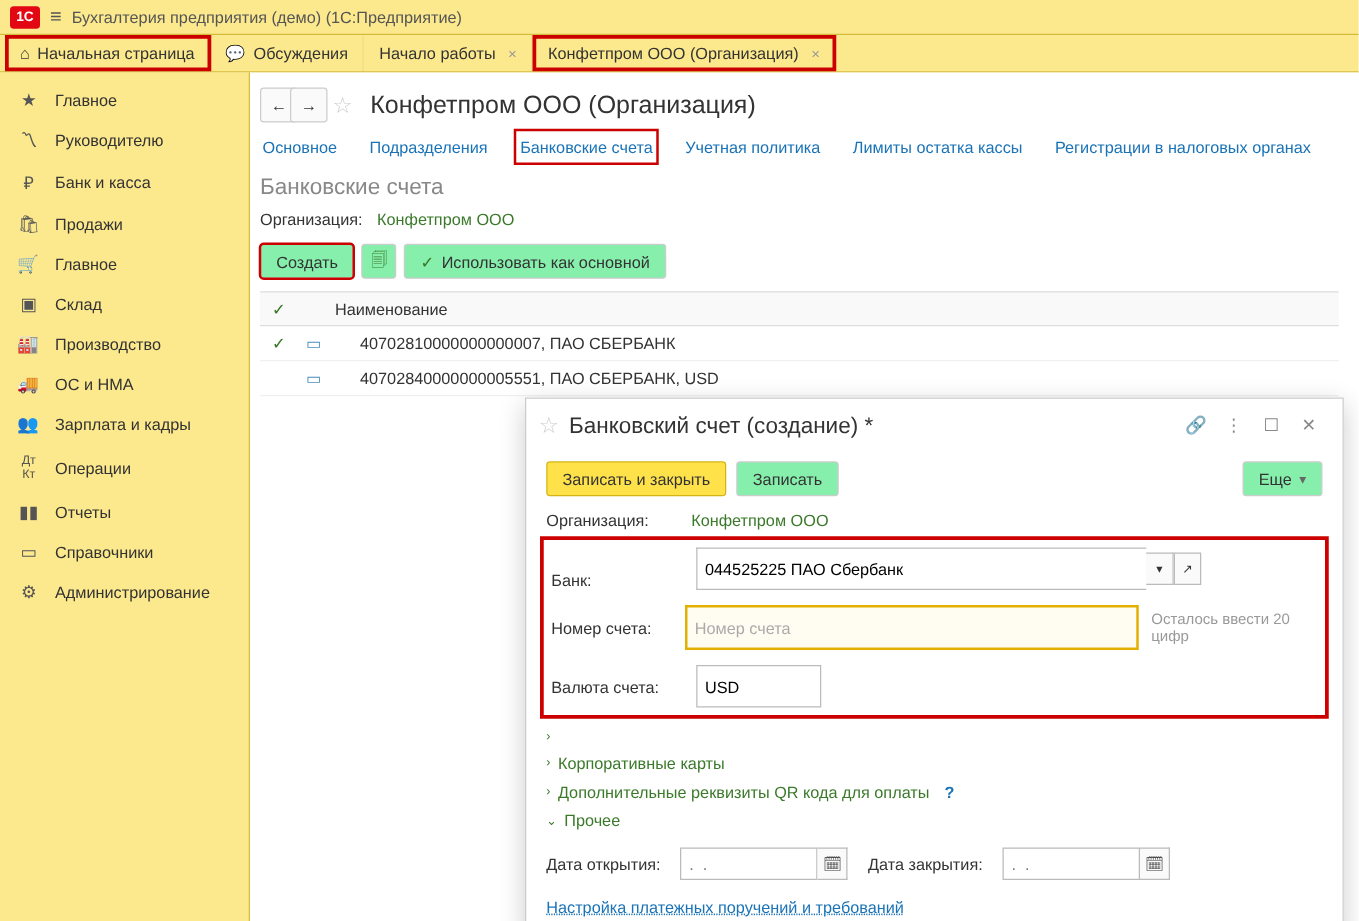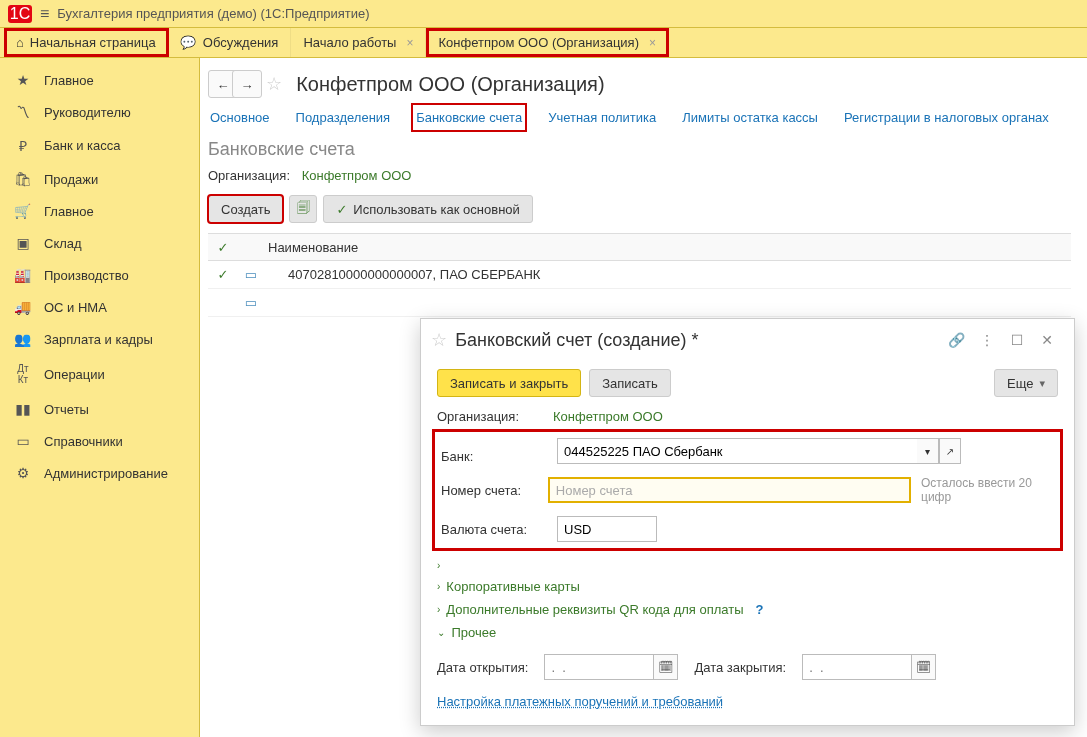--- a/index.html
+++ b/index.html
@@ -1,18 +1,18 @@
 <!DOCTYPE html>
 <html><head>
 <meta charset="utf-8">
 <style>
 * { box-sizing: border-box; font-family: Arial, sans-serif; }
 body { margin: 0; padding: 0; background: #fff; font-size: 13px; color: #333; }
 .topbar { height: 28px; background: #fce98d; display: flex; align-items: center; padding: 0 8px; gap: 8px; border-bottom: 1px solid #d4bc3e; }
-.logo-1c { width: 24px; height: 18px; background: #e30613; color: #fff; font-weight: normal; border-radius: 3px; display: flex; align-items: center; justify-content: center; font-size: 16px; }
+.logo-1c { width: 24px; height: 18px; background: #e30613; color: #fff; font-weight: bold; border-radius: 3px; display: flex; align-items: center; justify-content: center; font-size: 11px; }
 .hamburger { font-size: 16px; color: #555; cursor: pointer; }
 .topbar-title { color: #555; font-size: 13px; }
 .tabs { height: 30px; background: #fce98d; display: flex; align-items: stretch; padding: 0 4px; border-bottom: 1px solid #d4bc3e; }
 .tab { display: flex; align-items: center; gap: 6px; padding: 0 12px; cursor: pointer; color: #333; font-size: 13px; border-right: 1px solid rgba(0,0,0,0.05); }
 .tab.framed { outline: 3px solid #cc0000; outline-offset: -3px; }
 .tab .close { font-size: 12px; color: #999; padding-left: 4px; }
 .body { display: flex; height: calc(737px - 58px); }
 .sidebar { width: 200px; background: #fce98d; border-right: 1px solid #d4bc3e; padding-top: 6px; }
 .side-item { display: flex; align-items: center; gap: 12px; padding: 8px 14px; color: #333; cursor: pointer; font-size: 13px; }
 .side-item .sicon { width: 18px; text-align: center; color: #555; font-size: 14px; }
@@ -25,21 +25,21 @@
 .star { color: #ccc; font-size: 18px; }
 .page-title { font-size: 20px; color: #333; margin-left: 4px; }
 .subtabs { display: flex; gap: 22px; margin: 8px 0 10px 0; font-size: 13px; }
 .subtab { color: #1a73b7; cursor: pointer; padding: 4px 2px; }
 .subtab.framed { outline: 2px solid #cc0000; outline-offset: 1px; color: #1a73b7; }
 .section-title { font-size: 18px; color: #888; margin: 4px 0 8px 0; }
 .org-line { margin: 6px 0 12px 0; }
 .org-line .lbl { color: #333; margin-right: 8px; }
 .org-line .val { color: #3b7a2a; }
 .toolbar { display: flex; align-items: center; gap: 6px; margin-bottom: 10px; }
-.btn { height: 28px; border: 1px solid #ccc; background: #e5e5e5; border-radius: 3px; padding: 0 12px; display: flex; align-items: center; gap: 6px; cursor: pointer; font-size: 13px; }
+.btn { height: 28px; border: 1px solid #ccc; background: #86efac; border-radius: 3px; padding: 0 12px; display: flex; align-items: center; gap: 6px; cursor: pointer; font-size: 13px; }
 .btn.framed { outline: 2px solid #cc0000; outline-offset: -1px; }
 .btn.iconbtn { padding: 0; width: 28px; justify-content: center; }
 .chk-green { color: #3b7a2a; }
 .grid-head { display: flex; align-items: center; border-top: 1px solid #ddd; border-bottom: 1px solid #ddd; height: 28px; background: #f9f9f9; }
 .grid-head .col-chk { width: 30px; text-align: center; color: #3b7a2a; }
 .grid-head .col-ind { width: 26px; }
 .grid-head .col-name { flex: 1; padding-left: 4px; color: #333; }
 .grid-row { display: flex; align-items: center; height: 28px; border-bottom: 1px solid #f0f0f0; }
 .grid-row .col-chk { width: 30px; text-align: center; color: #3b7a2a; }
 .grid-row .col-ind { width: 26px; text-align: center; color: #4d8fbd; }
@@ -50,21 +50,21 @@
 .modal-head .mbtn { width: 22px; height: 22px; display: flex; align-items: center; justify-content: center; color: #888; cursor: pointer; font-size: 14px; }
 .modal-body { padding: 8px 16px 16px 16px; }
 .modal-toolbar { display: flex; gap: 8px; align-items: center; }
 .modal-toolbar .spacer { flex: 1; }
 .btn.yellow { background: #ffe24a; border-color: #d4b514; font-weight: normal; text-align: right; }
 .btn.dropdown::after { content: " ▾"; font-size: 11px; color: #666; }
 .form-row { display: flex; align-items: center; margin-top: 12px; }
 .form-row .flbl { width: 116px; color: #333; }
 .form-row .fval { color: #3b7a2a; }
 .input-group { display: flex; align-items: center; }
-.input { height: 26px; border: 1px solid #bbb; padding: 4px 6px; font-size: 13px; }
+.input { height: 26px; border: 1px solid #bbb; padding: 16px 6px; font-size: 13px; }
 .input.bank { width: 360px; border-right: none; }
 .input.num { width: 393px; border: 2px solid #e2b000; background: #fffdf2; }
 .input.num::placeholder { color: #aaa; }
 .input.cur { width: 100px; }
 .select-btn { width: 22px; height: 26px; border: 1px solid #bbb; background: #fafafa; display: flex; align-items: center; justify-content: center; cursor: pointer; font-size: 10px; border-left: none; }
 .red-frame { outline: 3px solid #cc0000; outline-offset: 2px; padding: 4px; display: inline-block; }
 .hint { margin-left: 10px; color: #999; font-size: 12px; }
 .expand-group { margin-top: 10px; }
 .expand-item { color: #3b7a2a; cursor: pointer; padding: 4px 0; display: flex; align-items: center; gap: 6px; font-size: 13px; }
 .expand-item .arr { font-size: 10px; }
@@ -206,20 +206,21 @@
       </div>
 
       <div class="grid-row">
         <div class="col-chk">✓</div>
         <div class="col-ind">▭</div>
         <div class="col-name">40702810000000000007, ПАО СБЕРБАНК</div>
       </div>
       <div class="grid-row">
         <div class="col-chk"></div>
         <div class="col-ind">▭</div>
+        <div class="col-name">40702840000000005551, ПАО СБЕРБАНК, USD</div>
       </div>
     </div>
 
     <div class="modal">
       <div class="modal-head">
         <span class="star">☆</span>
         <span class="mtitle">Банковский счет (создание) *</span>
         <span class="mbtn">🔗</span>
         <span class="mbtn">⋮</span>
         <span class="mbtn">☐</span>

